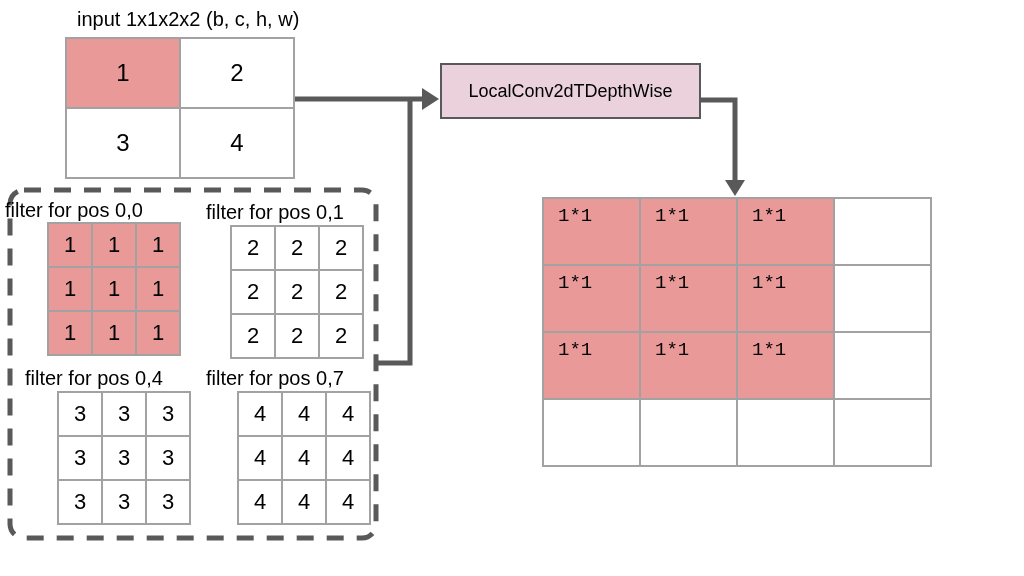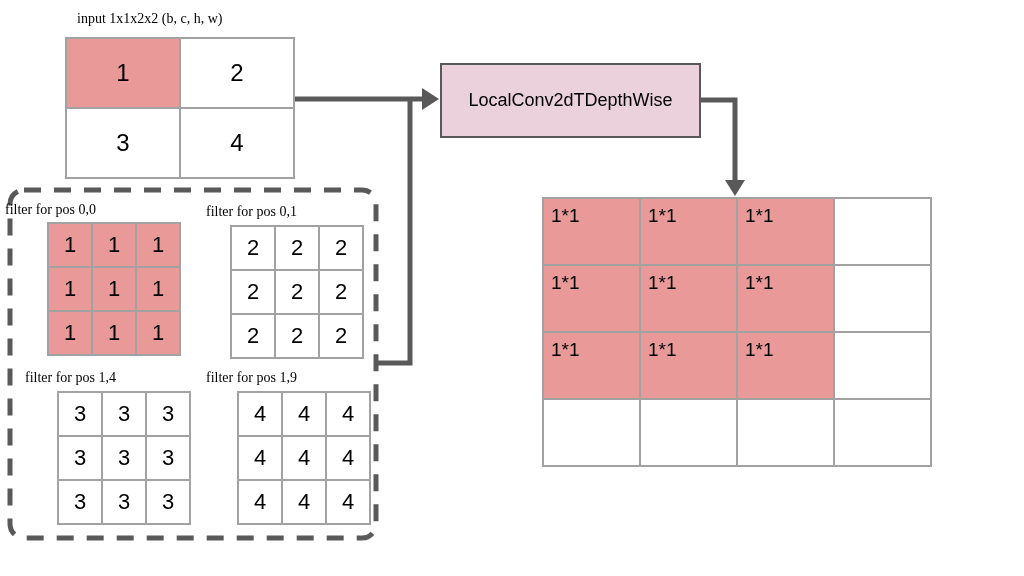--- a/index.html
+++ b/index.html
@@ -6,25 +6,24 @@
   html, body { width: 1024px; height: 576px; background: #ffffff; overflow: hidden; }
   body {
     position: relative;
     font-family: "Liberation Sans", sans-serif;
     color: var(--text, #000);
   }
 
   
   .label {
     position: absolute;
-    font-size: 14px;
+    font-size: 20px;
     line-height: 22px;
     white-space: nowrap;
     color: var(--text, #000);
-    font-family: Liberation Serif, serif;
   }
 
   
   .grid {
     position: absolute;
     display: inline-grid;
     background: #ffffff;
     border: 1px solid var(--grid-border, #a2a2a2);
   }
   .grid .cell {
@@ -40,28 +39,29 @@
   .input-grid .cell { font-size: 24px; }
 
   .filter-grid { grid-template-columns: repeat(3, 44px); grid-auto-rows: 44px; }
   .filter-grid .cell { font-size: 22px; }
 
   .output-grid { grid-template-columns: repeat(4, 97px); grid-auto-rows: 67px; }
   .output-grid .cell {
     font-size: 19px;
     align-items: flex-start;
     justify-content: flex-start;
-    padding: 6px 0 0 7px;
+    padding: 6px 0 0 14px;
+    font-family: Liberation Mono, monospace;
   }
 
   
   .op-box {
     position: absolute;
     left: 440px; top: 63px;
-    width: 261px; height: 75px;
+    width: 261px; height: 56px;
     background: var(--op-box-fill, #ead1dc);
     border: 2px solid var(--op-box-border, #595959);
     display: flex;
     align-items: center;
     justify-content: center;
     font-size: 18px;
   }
 
   
   .input-label  { left: 77px;  top: 8px;   }
@@ -132,34 +132,34 @@
     <div class="cell">2</div>
     <div class="cell">2</div>
     <div class="cell">2</div>
     <div class="cell">2</div>
     <div class="cell">2</div>
     <div class="cell">2</div>
     <div class="cell">2</div>
     <div class="cell">2</div>
   </div>
 
-<div class="label f10-label">filter for pos 1,4</div>
+<div class="label f10-label">filter for pos 0,4</div>
 <div class="grid filter-grid f10-grid">
     <div class="cell">3</div>
     <div class="cell">3</div>
     <div class="cell">3</div>
     <div class="cell">3</div>
     <div class="cell">3</div>
     <div class="cell">3</div>
     <div class="cell">3</div>
     <div class="cell">3</div>
     <div class="cell">3</div>
   </div>
 
-<div class="label f11-label">filter for pos 1,9</div>
+<div class="label f11-label">filter for pos 0,7</div>
 <div class="grid filter-grid f11-grid">
     <div class="cell">4</div>
     <div class="cell">4</div>
     <div class="cell">4</div>
     <div class="cell">4</div>
     <div class="cell">4</div>
     <div class="cell">4</div>
     <div class="cell">4</div>
     <div class="cell">4</div>
     <div class="cell">4</div>

